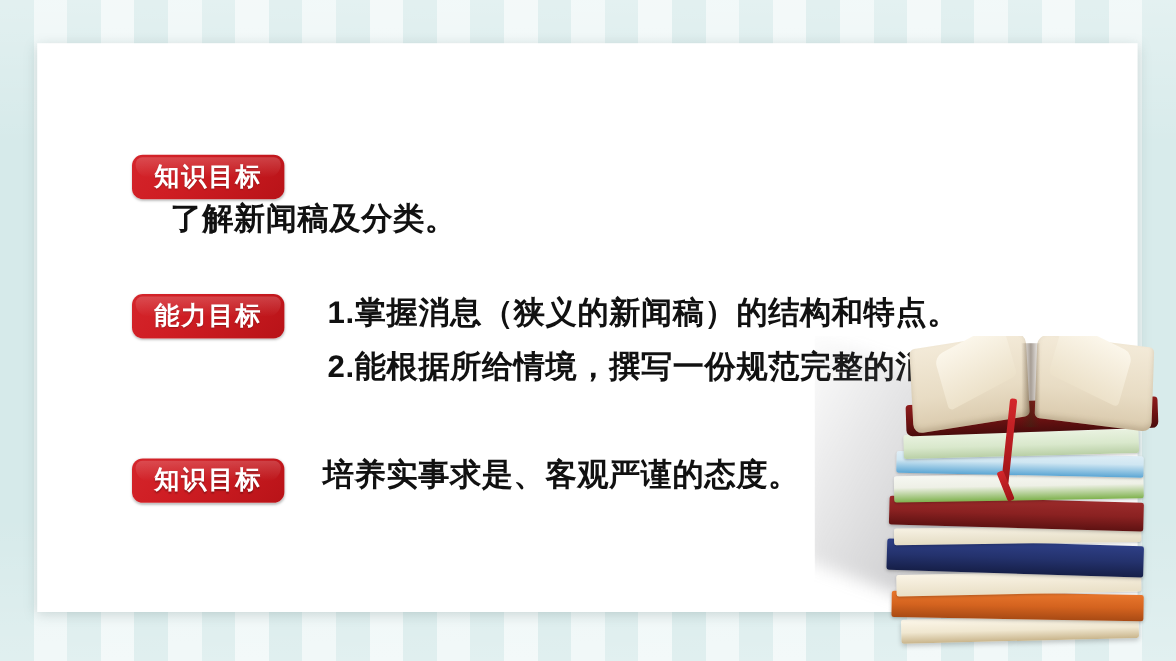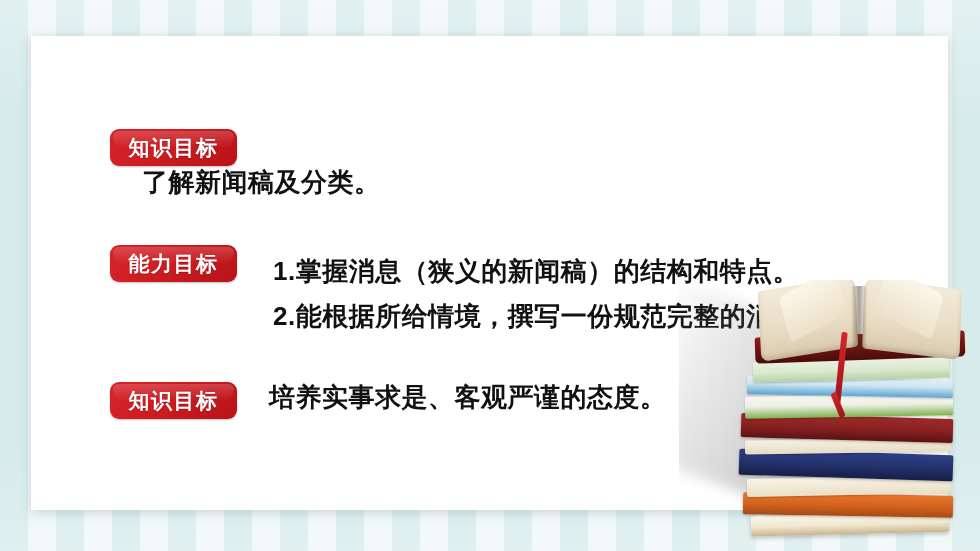--- a/index.html
+++ b/index.html
@@ -65,24 +65,24 @@
   .goal-text{
     margin-left:36px;
     color:#111111;
     font-weight:bold;
     font-size:26px;
     line-height:1.0;
     white-space:nowrap;
     letter-spacing:.5px;
   }
   .goal-text.single{margin-top:3px;margin-left:32px;}
-  .goal-text.multi{margin-top:16px;}
+  .goal-text.multi{margin-top:5px;}
   .goal-text .line{display:block;}
   .goal-text .line + .line{margin-top:19px;}
-  .goal-text.indent{margin-top:4px;}
+  .goal-text.indent{margin-top:4px;font-family:Liberation Mono, monospace;}
 
   
   .books-wrap{
     position:absolute;left:648px;top:244px;width:300px;height:266px;
     overflow:hidden;pointer-events:none;
   }
   .book-shadow{
     position:absolute;left:-10px;top:38px;width:230px;height:190px;
     background:linear-gradient(115deg,rgba(120,120,125,.0) 0%,rgba(120,120,125,.30) 45%,rgba(120,120,125,.42) 62%,rgba(120,120,125,.0) 82%);
     filter:blur(7px);

